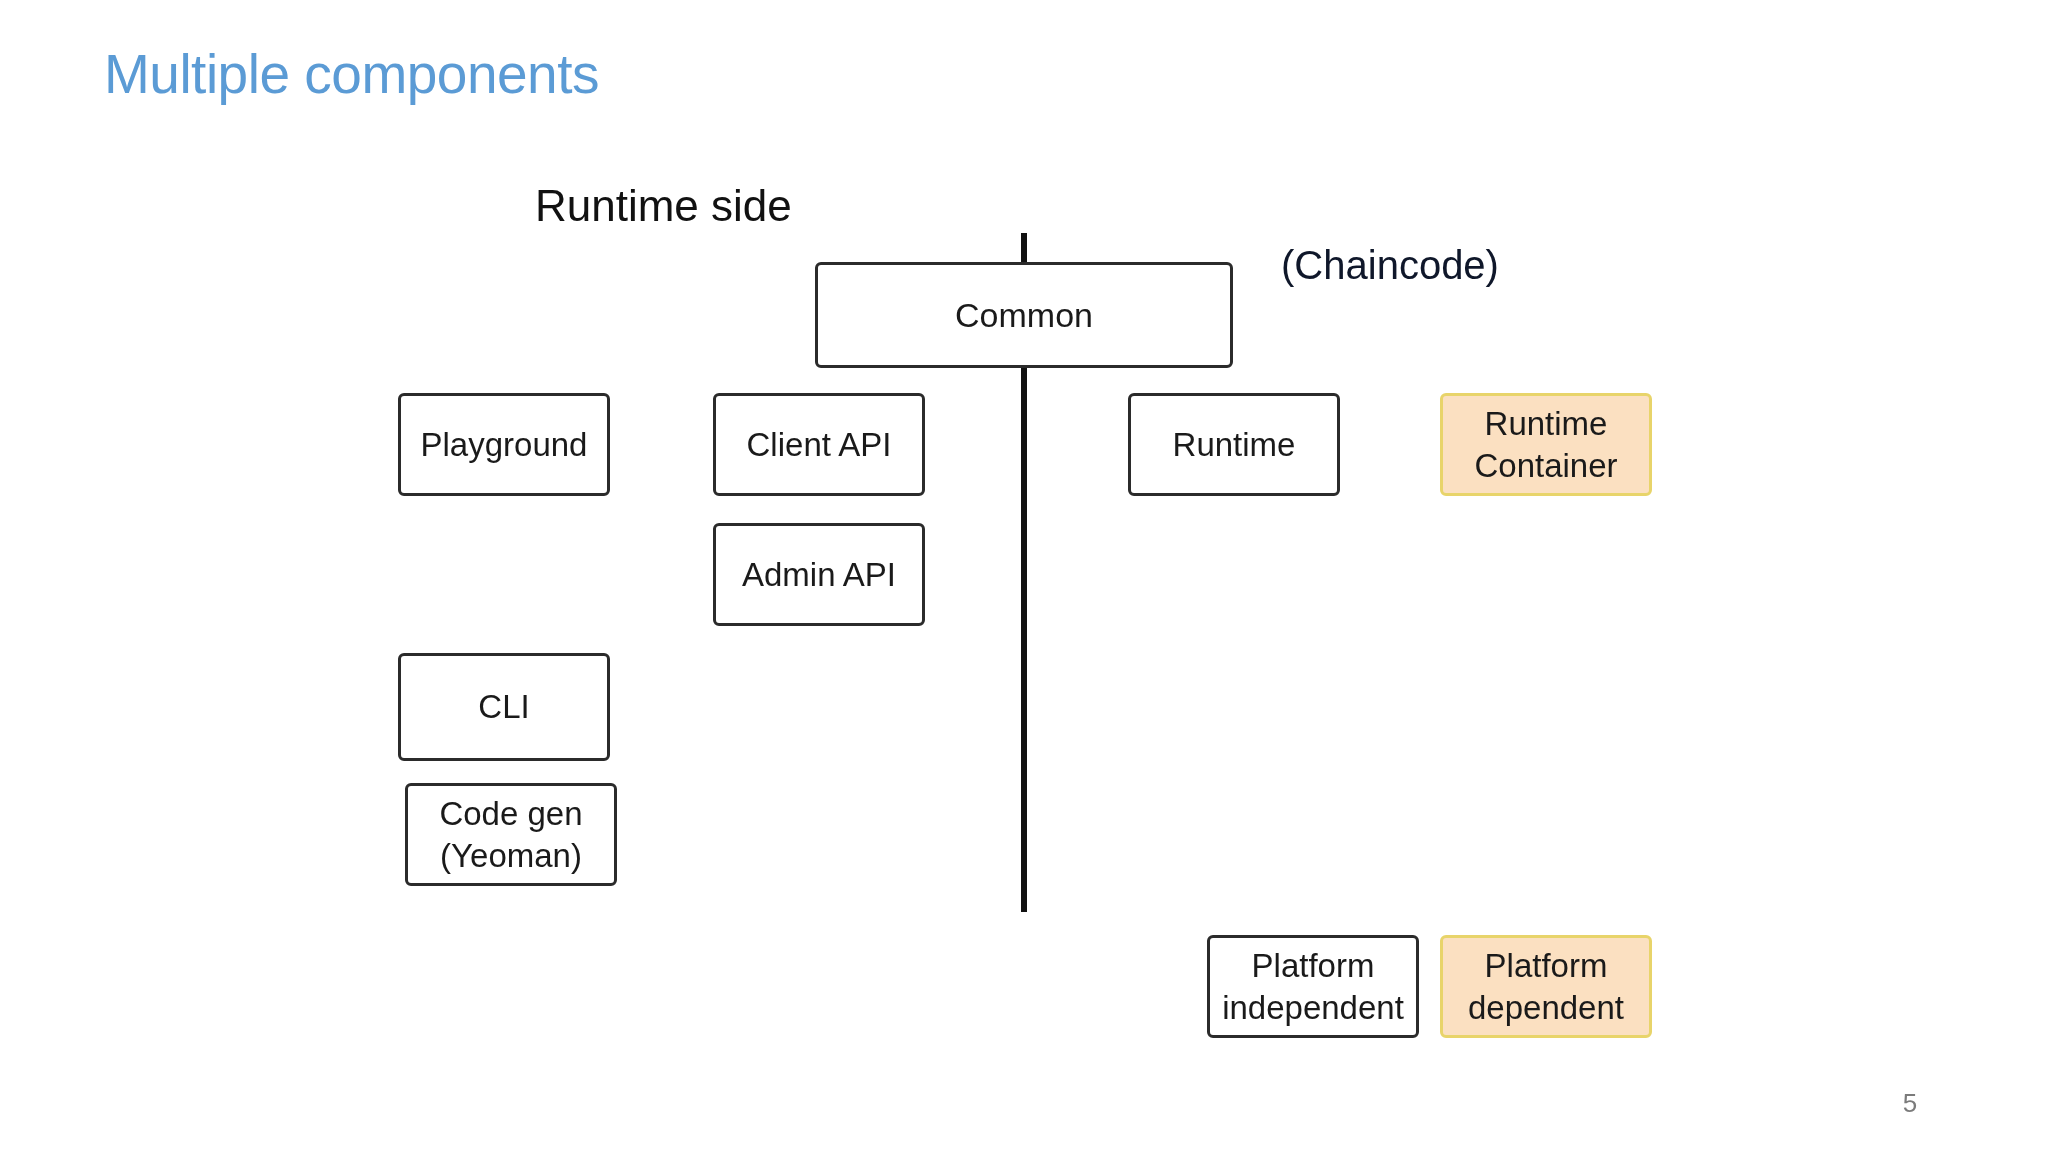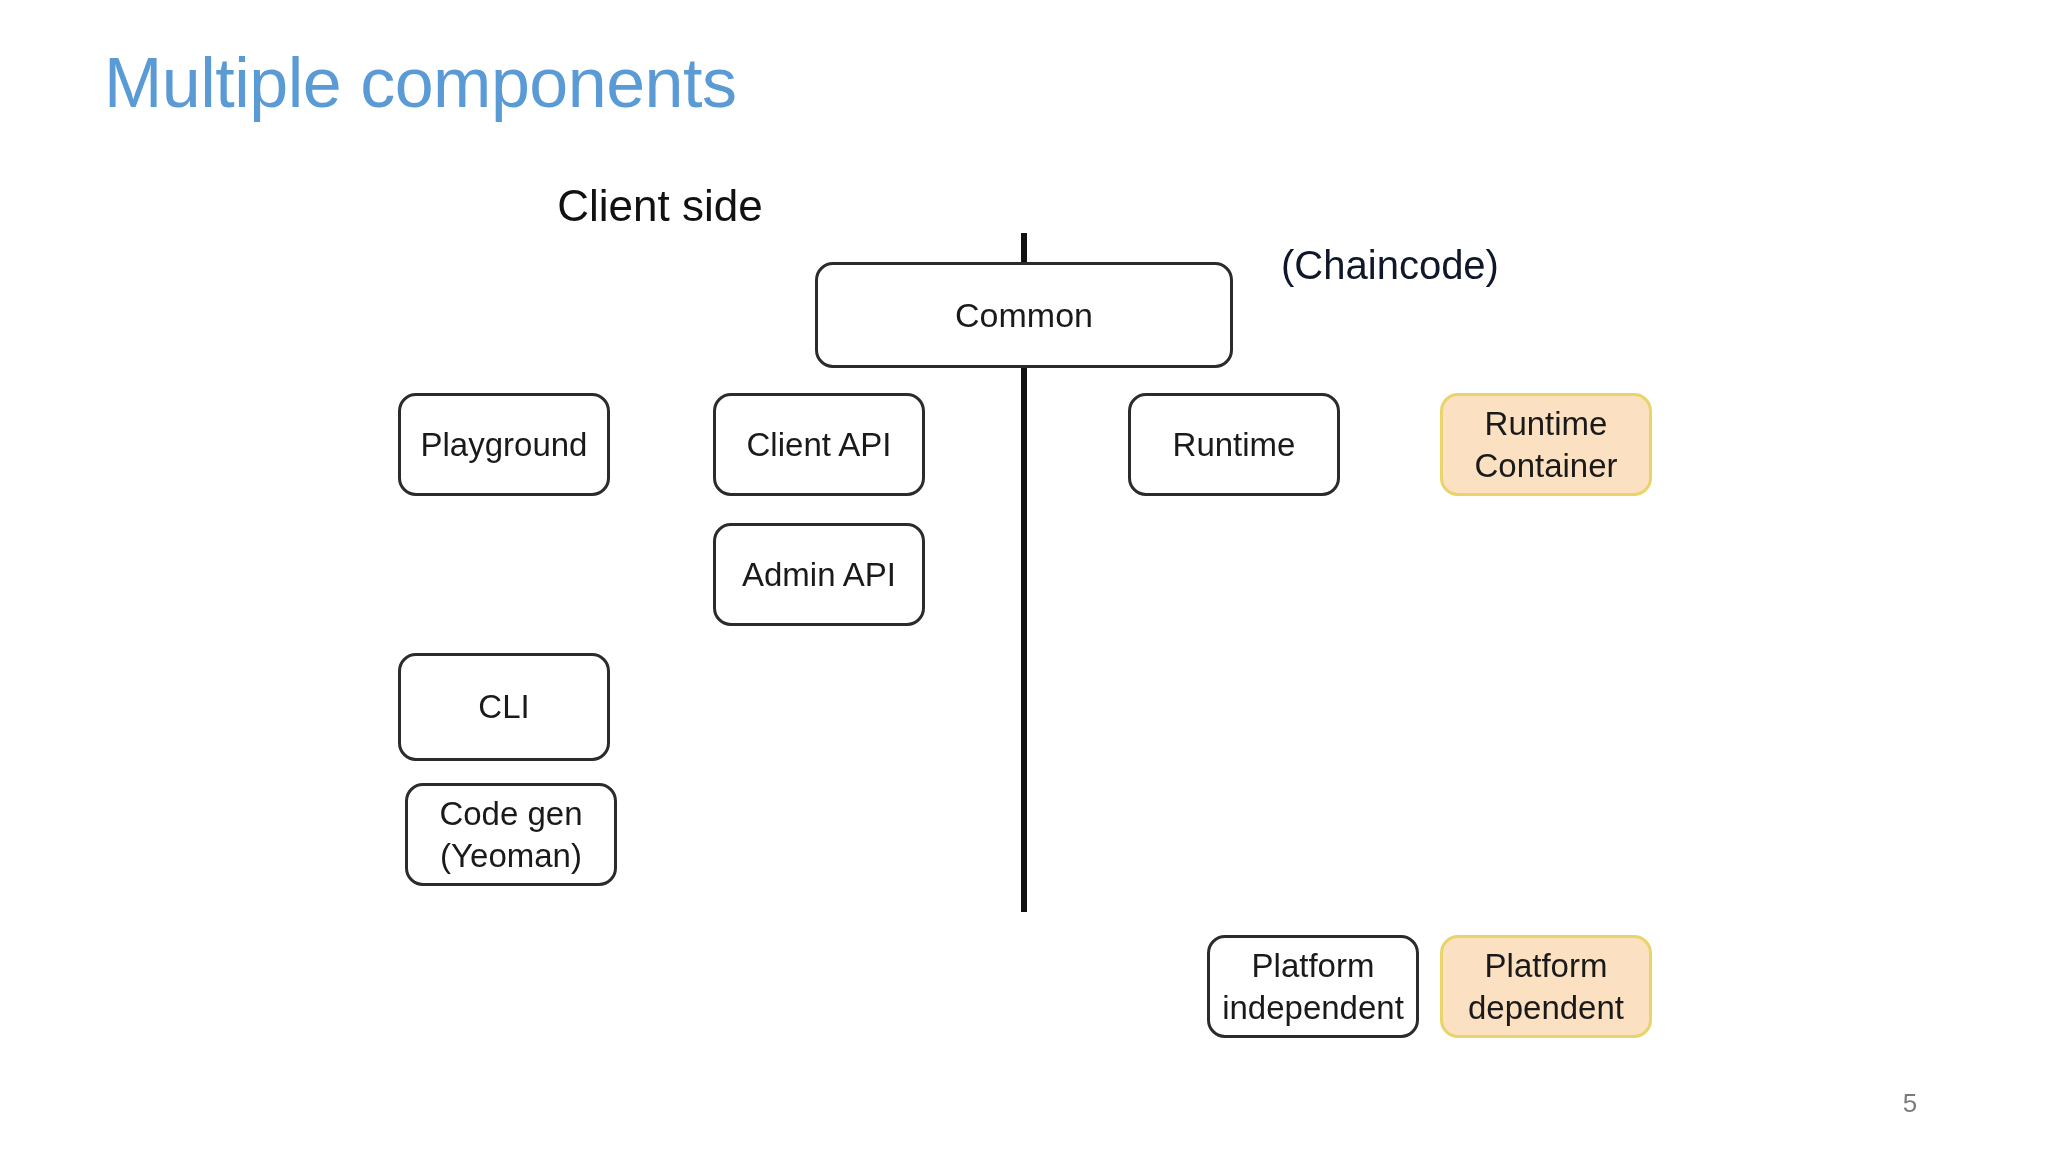--- a/index.html
+++ b/index.html
@@ -16,21 +16,21 @@
     height: 1152px;
     background: #ffffff;
     overflow: hidden;
   }
 
   
   #slide-title {
     position: absolute;
     left: 104px;
     top: 44px;
-    font-size: 70px;
+    font-size: 55px;
     line-height: 1.12;
     color: #5b9bd5;
     font-weight: 400;
     letter-spacing: -0.5px;
     white-space: nowrap;
   }
 
   
   .side-label {
     position: absolute;
@@ -65,21 +65,21 @@
     background: #111111;
   }
 
   
   .node {
     position: absolute;
     box-sizing: border-box;
     display: flex;
     align-items: center;
     justify-content: center;
-    border-radius: 18px;
+    border-radius: 6px;
     font-size: 33px;
     line-height: 1.25;
     color: #1a1a1a;
     text-align: center;
     padding: 4px 10px;
     white-space: pre-line;
   }
   .node.plain {
     background: #ffffff;
     border: 3px solid #2b2b2b;
@@ -121,21 +121,21 @@
     color: #7b7b7b;
   }
 </style>
 </head>
 <body>
 
 <div id="slide">
 
   <div id="slide-title">Multiple components</div>
 
-  <div class="side-label" id="label-client-side">Client side</div>
+  <div class="side-label" id="label-client-side">Runtime side</div>
 
 
   <div id="label-chaincode">(Chaincode)</div>
 
   <div id="divider"></div>
 
   <div class="node plain wide" id="node-common">Common</div>
 
   <div class="node plain" id="node-playground">Playground</div>
   <div class="node plain" id="node-cli">CLI</div>

